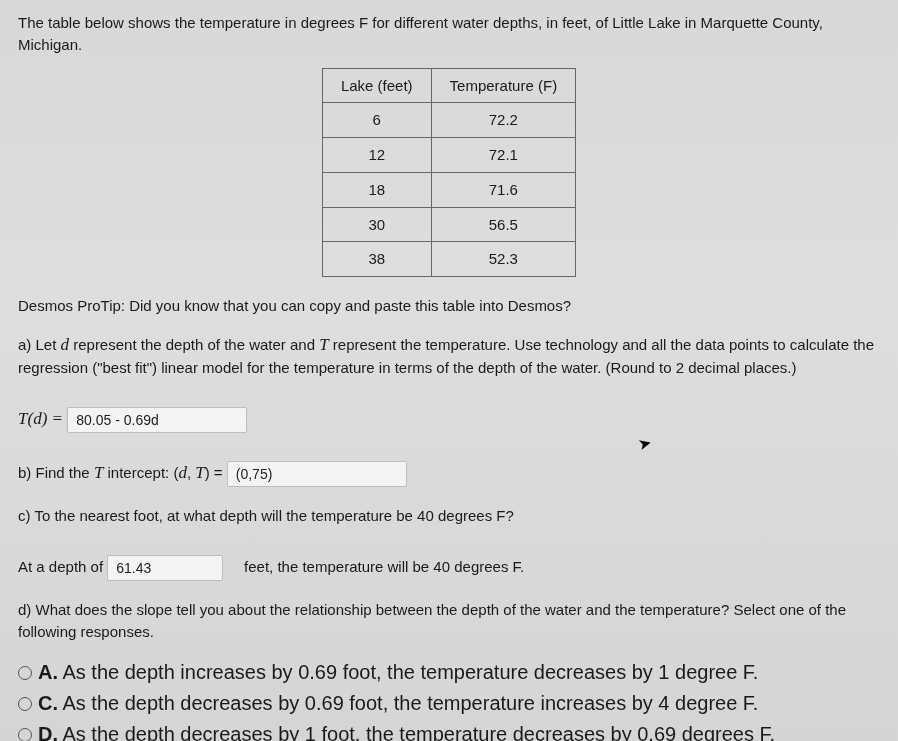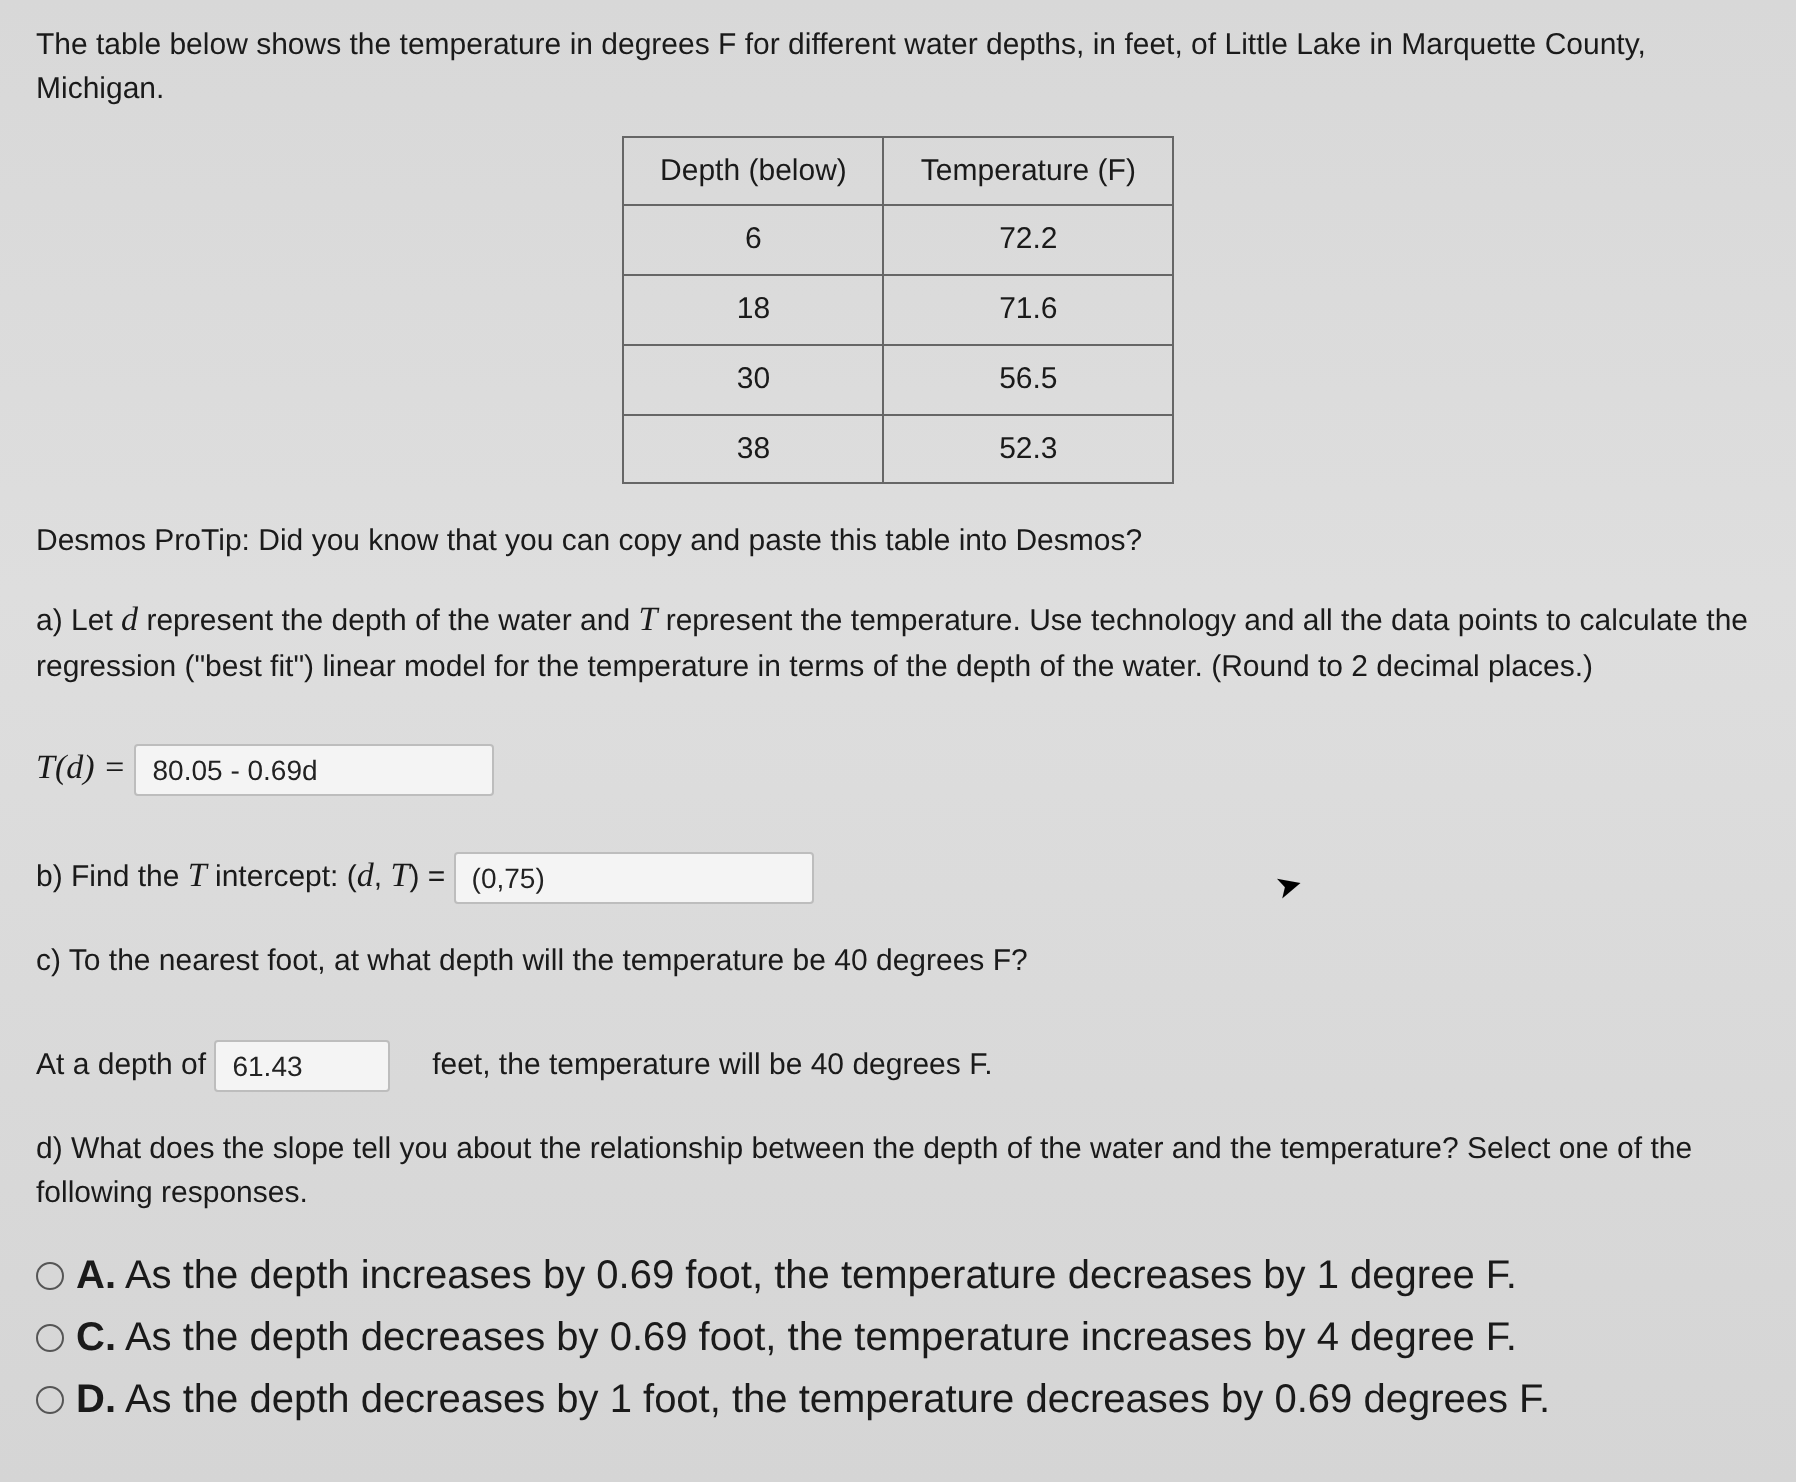--- a/index.html
+++ b/index.html
@@ -58,21 +58,21 @@
       border-radius: 2px;
       padding: 4px 8px;
       font-size: 14px;
       font-family: Arial, sans-serif;
       color: #222;
       height: 26px;
       vertical-align: middle;
     }
     .answer-a { width: 180px; }
     .answer-b { width: 180px; }
-    .answer-c { width: 88px; }
+    .answer-c { width: 116px; }
     .options {
       margin-top: 10px;
     }
     .option-row {
       display: flex;
       align-items: center;
       gap: 6px;
       margin-bottom: 2px;
     }
     .radio {
@@ -109,28 +109,32 @@
     }
   </style>
 </head>
 <body>
 
 <div class="intro">The table below shows the temperature in degrees F for different water depths, in feet, of Little Lake in Marquette County, Michigan.</div>
 
 <table class="data-table">
   <thead>
     <tr>
-      <th>Depth (below)</th>
+      <th>Lake (feet)</th>
       <th>Temperature (F)</th>
     </tr>
   </thead>
   <tbody>
     <tr>
       <td>6</td>
       <td>72.2</td>
+    </tr>
+    <tr>
+      <td>12</td>
+      <td>72.1</td>
     </tr>
     <tr>
       <td>18</td>
       <td>71.6</td>
     </tr>
     <tr>
       <td>30</td>
       <td>56.5</td>
     </tr>
     <tr>

